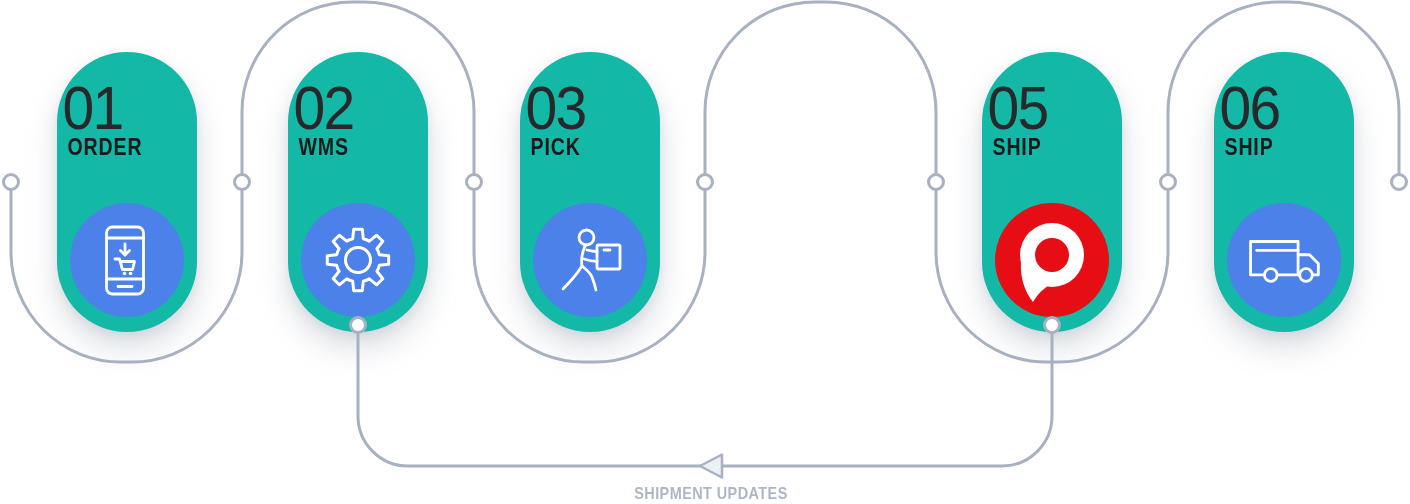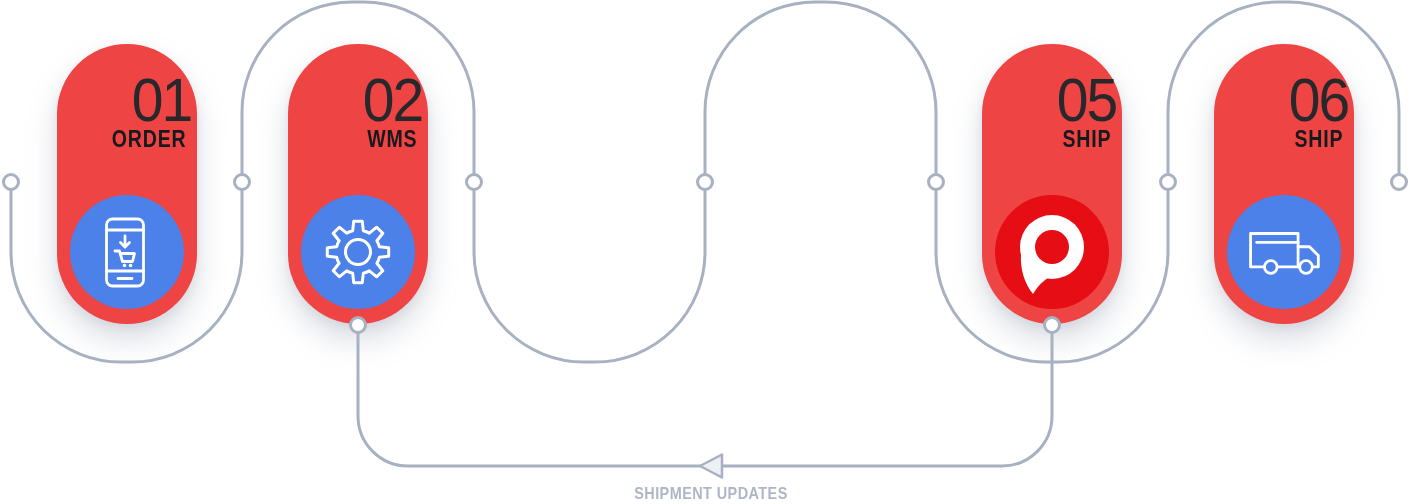--- a/index.html
+++ b/index.html
@@ -2,23 +2,23 @@
 <html><head>
 <meta charset="utf-8">
 <style>
   html,body{margin:0;padding:0;background:#fff;}
   .canvas{
     position:relative;width:1410px;height:504px;background:#fff;overflow:hidden;
     font-family:"Liberation Sans",sans-serif;
   }
   .connector-layer{position:absolute;left:0;top:0;z-index:3;pointer-events:none;}
   .pill{
-    position:absolute;top:44px;width:140px;height:280px;background:#ef4444;border-radius:70px;
+    position:absolute;top:52px;width:140px;height:280px;background:#14b8a6;border-radius:70px;
     box-shadow:0 16px 30px rgba(121,132,155,.28),0 4px 10px rgba(121,132,155,.12);
-    z-index:2;text-align:right;
+    z-index:2;text-align:left;
   }
   .pill.p1{left:56.5px}.pill.p2{left:288px}.pill.p3{left:519.5px}
   .pill.p4{left:750.5px}.pill.p5{left:982px}.pill.p6{left:1213.5px}
   .step-number{
     position:absolute;top:25px;left:0;right:0;font-size:62px;line-height:1;font-weight:400;
     color:#26282b;letter-spacing:-2px;transform:scaleX(.92);
   }
   .step-label{
     position:absolute;top:84px;left:0;right:0;font-size:23px;line-height:1;font-weight:700;
     color:#17191c;letter-spacing:1px;transform:scaleX(.85);
@@ -90,20 +90,38 @@
     <div class="icon-circle blue">
       <svg width="112" height="112" viewBox="-56 -56 112 112">
         <g fill="none" stroke="#fff" stroke-width="3" stroke-linecap="round" stroke-linejoin="round">
           <path d="M21.3,-5.3 L30.7,-4.3 L30.7,4.3 L21.3,5.3 A22,22 0 0 1 18.9,11.3 L24.8,18.7 L18.7,24.8 L11.3,18.9 A22,22 0 0 1 5.3,21.3 L4.3,30.7 L-4.3,30.7 L-5.3,21.3 A22,22 0 0 1 -11.3,18.9 L-18.7,24.8 L-24.8,18.7 L-18.9,11.3 A22,22 0 0 1 -21.3,5.3 L-30.7,4.3 L-30.7,-4.3 L-21.3,-5.3 A22,22 0 0 1 -18.9,-11.3 L-24.8,-18.7 L-18.7,-24.8 L-11.3,-18.9 A22,22 0 0 1 -5.3,-21.3 L-4.3,-30.7 L4.3,-30.7 L5.3,-21.3 A22,22 0 0 1 11.3,-18.9 L18.7,-24.8 L24.8,-18.7 L18.9,-11.3 A22,22 0 0 1 21.3,-5.3 Z"></path>
           <circle cx="0" cy="0" r="12.5"></circle>
         </g>
       </svg>
     </div>
   </div>
 
+  <div class="pill p3">
+    <div class="step-number">03</div>
+    <div class="step-label">PICK</div>
+    <div class="icon-circle blue">
+      <svg width="112" height="112" viewBox="-56 -56 112 112">
+        <g fill="none" stroke="#fff" stroke-width="2.8" stroke-linecap="round" stroke-linejoin="round">
+          <circle cx="-3.5" cy="-22.5" r="7.5"></circle>
+          <path d="M-5,-14 C-8,-7 -9,0 -8,6"></path>
+          <path d="M-8,6 C-13,14 -20,22 -27,29"></path>
+          <path d="M-8,6 C-3,10 1,14 2,17 C3.5,21 5,26 6,30"></path>
+          <path d="M-3,-10 C1,-9 4,-8.5 7,-8.5"></path>
+          <path d="M-6,-1 C-2,0.5 2,1 7,1.5"></path>
+          <rect x="7" y="-15" width="23" height="24" rx="1.5"></rect>
+          <line x1="14" y1="-10" x2="20" y2="-10"></line>
+        </g>
+      </svg>
+    </div>
+  </div>
 
 
   <div class="pill p5">
     <div class="step-number">05</div>
     <div class="step-label">SHIP</div>
     <div class="icon-circle red">
       <svg width="112" height="112" viewBox="-56 -56 112 112">
         <circle cx="0" cy="-5" r="32" fill="#fff"></circle>
         <path d="M-31,2 C-32,16 -28,31 -19,42 C-13,32 -5,25 4,22 Z" fill="#fff"></path>
         <circle cx="0" cy="-5" r="17" fill="#e60d15"></circle>

